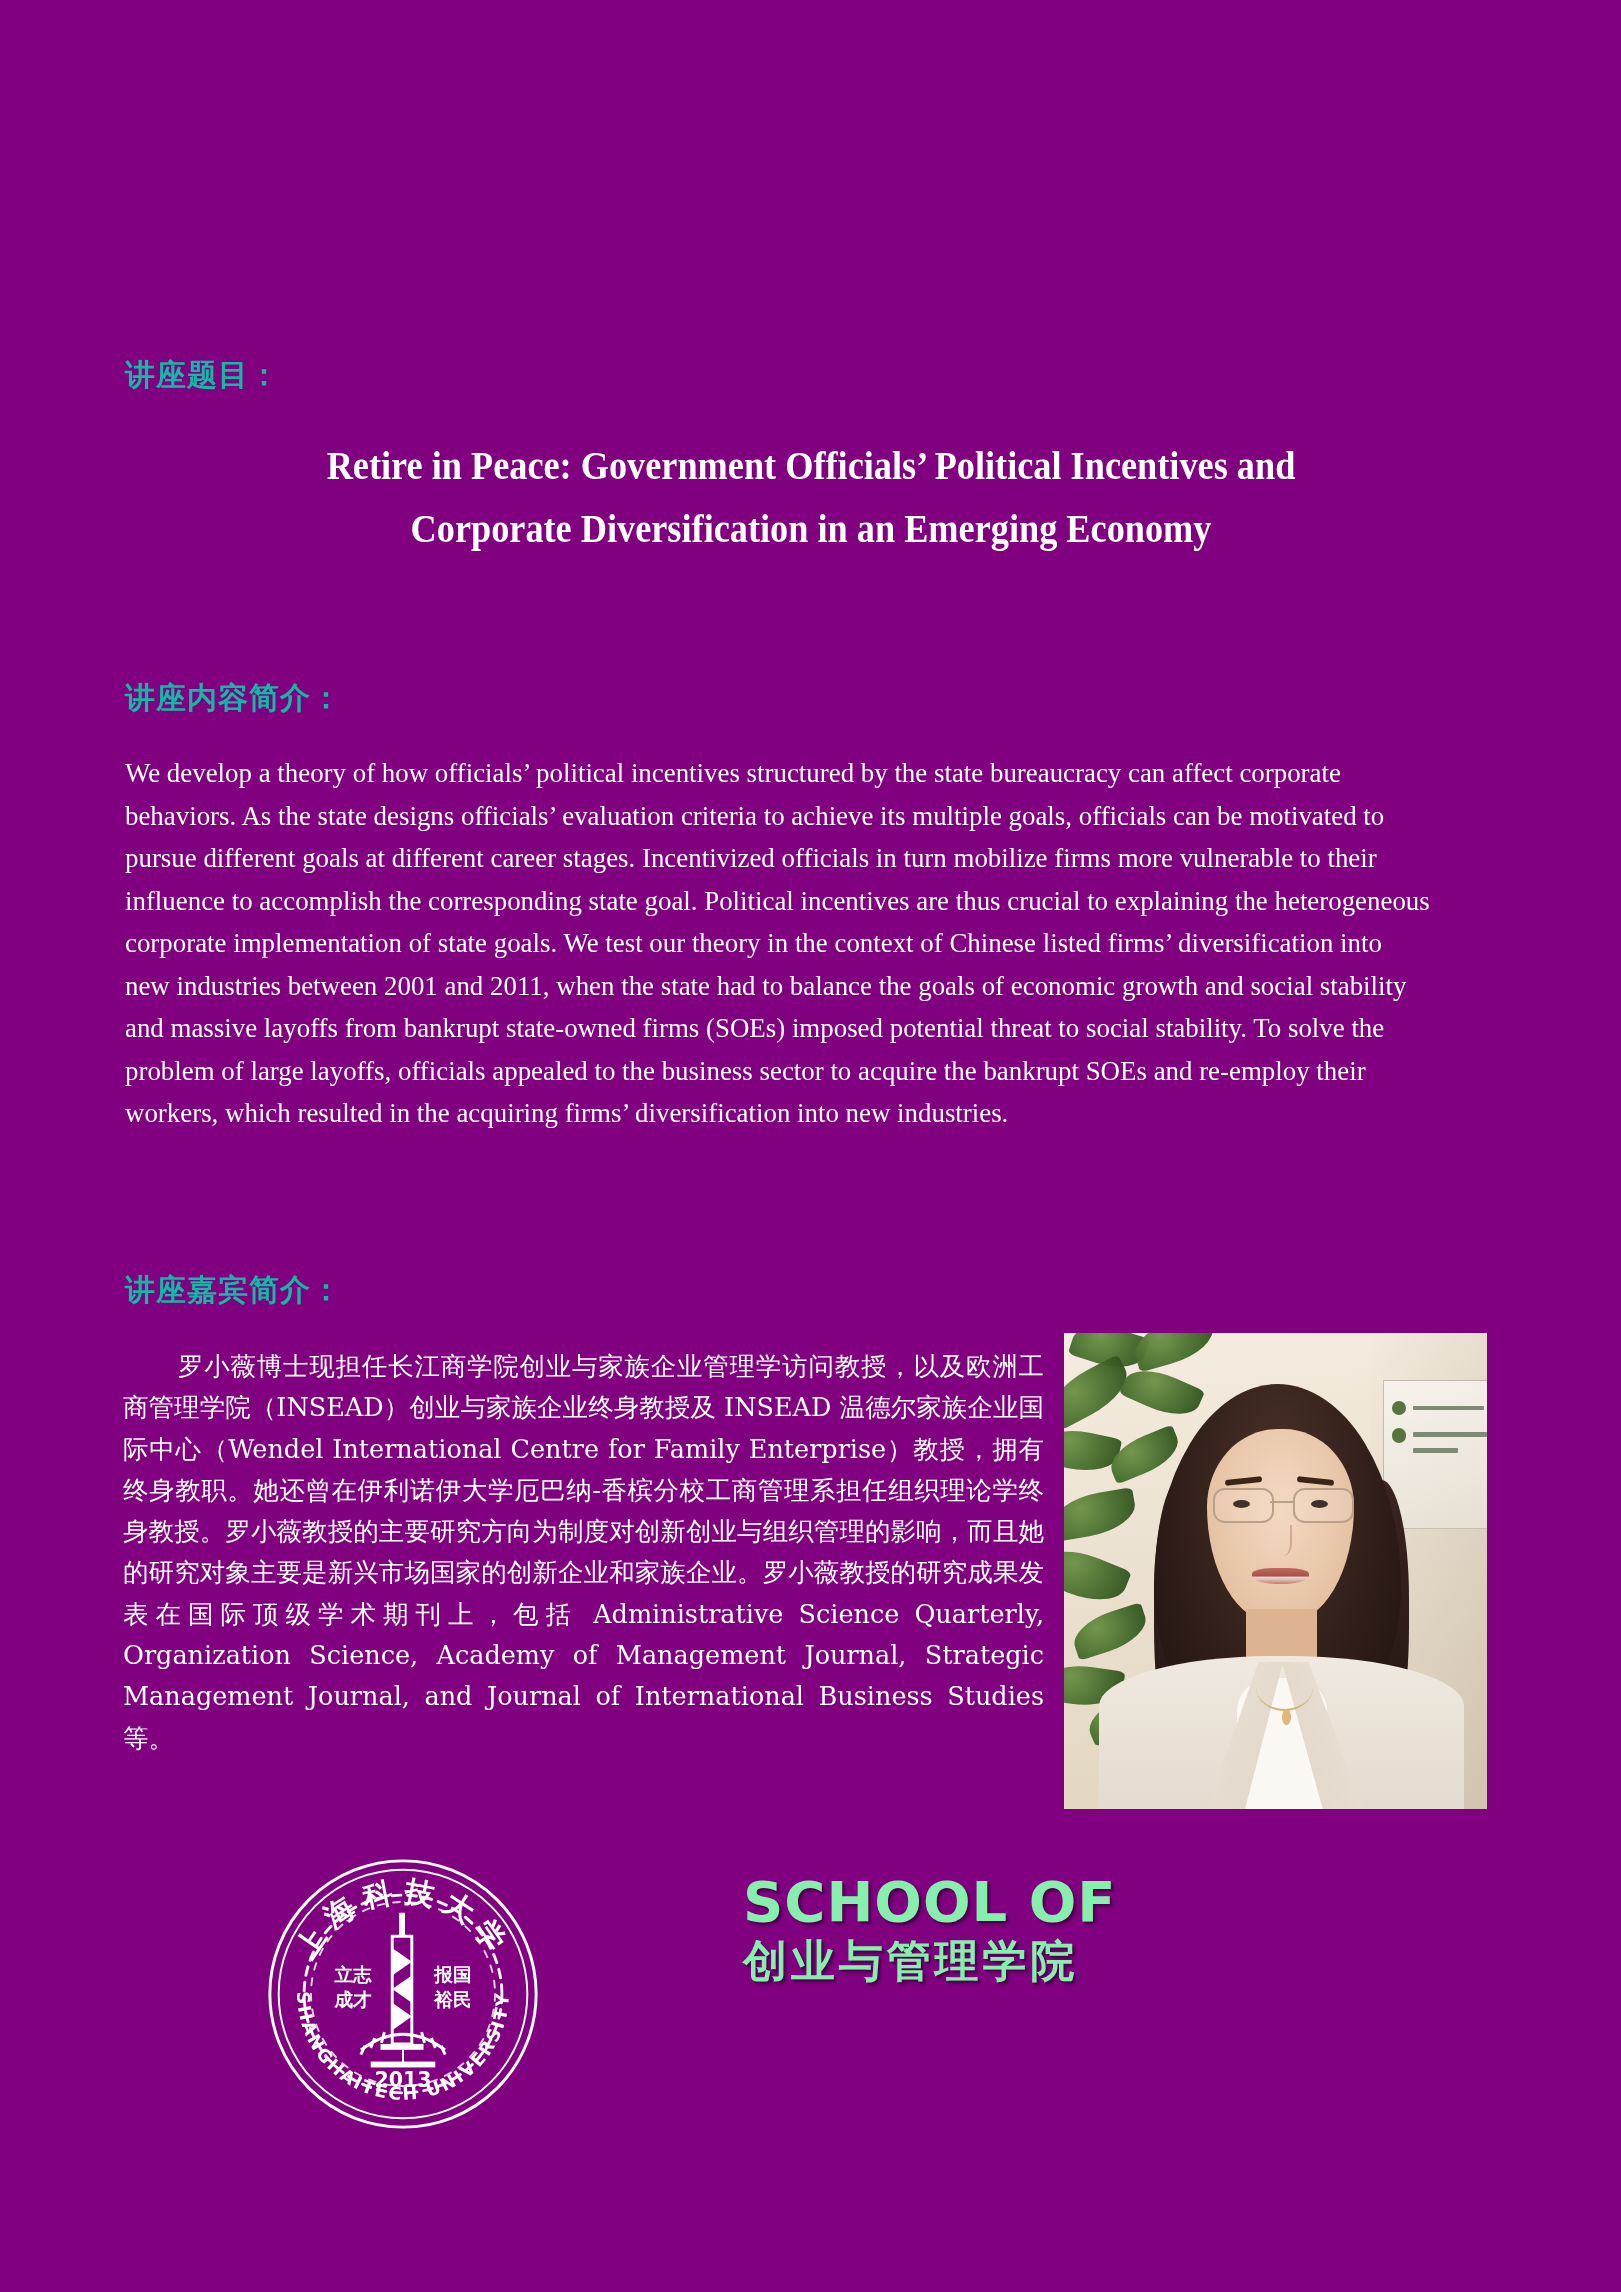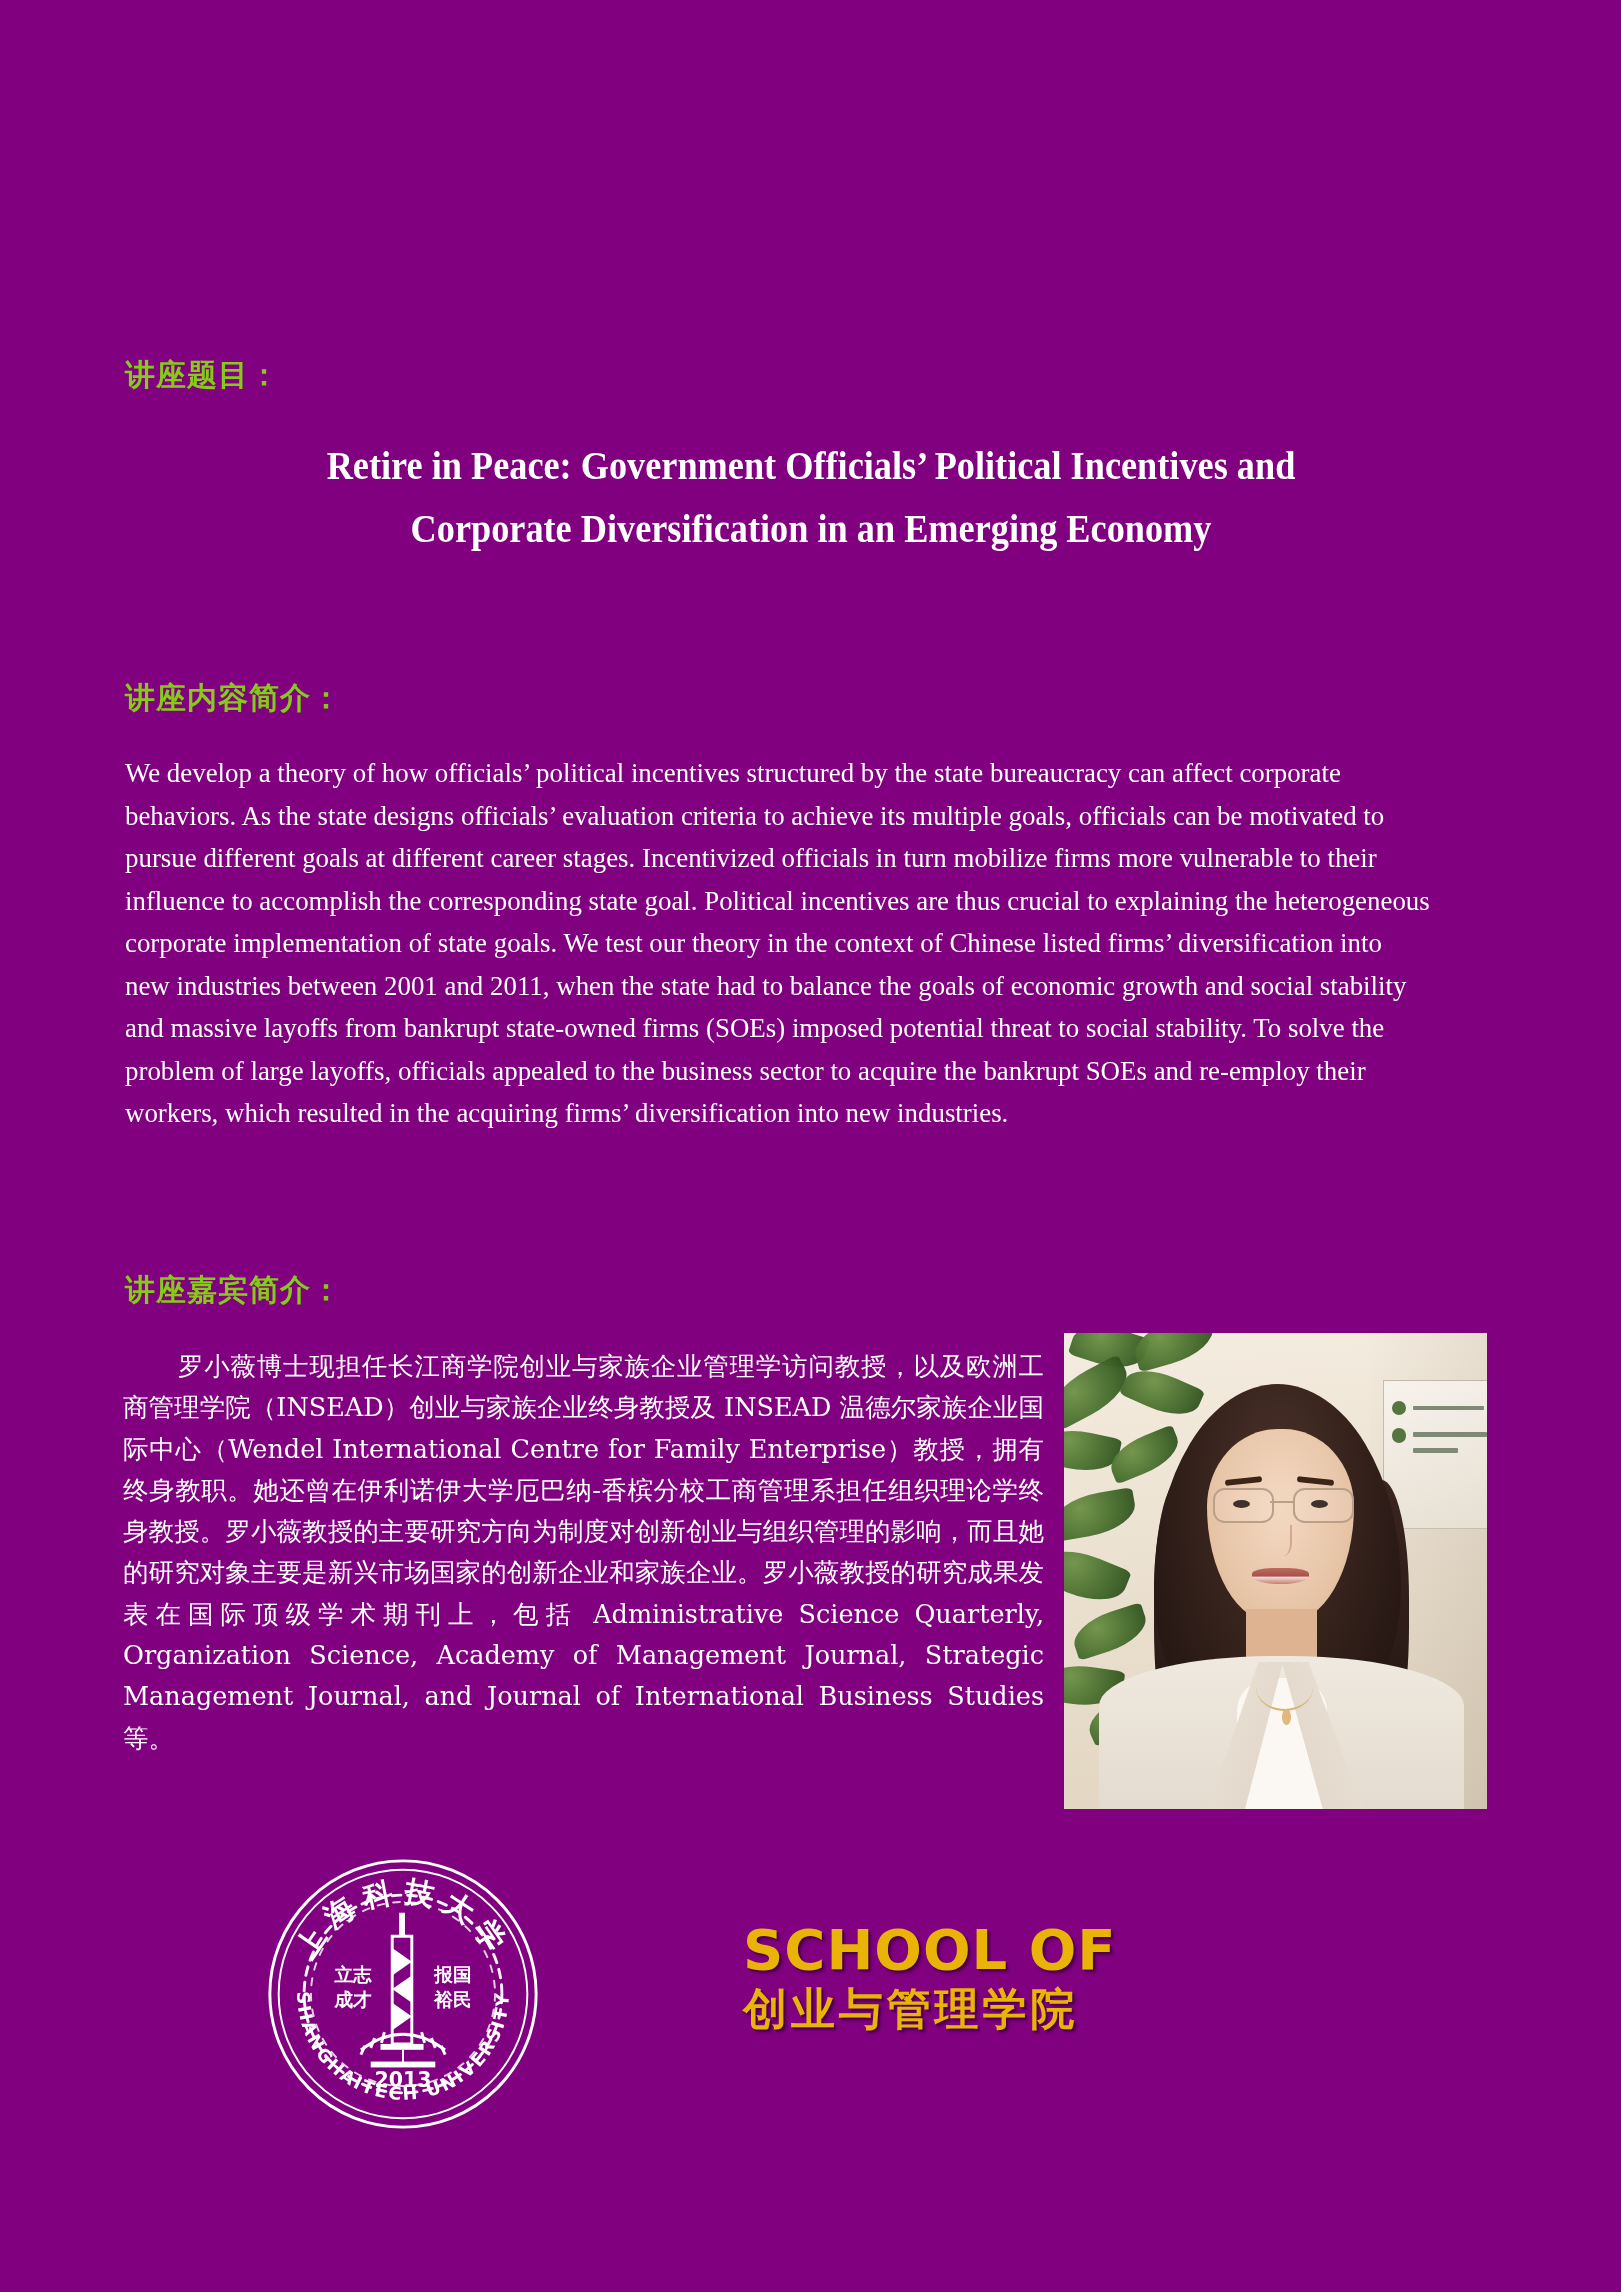--- a/index.html
+++ b/index.html
@@ -38,21 +38,21 @@
     color: #ffffff;
     margin-bottom: 51px;
     white-space: nowrap;
   }
 
   
   .section-label {
     font-family: "DejaVu Sans", "Liberation Sans", sans-serif;
     font-size: 30px;
     font-weight: bold;
-    color: #84cc16;
+    color: #14b8a6;
     letter-spacing: 1px;
   }
 
   .label-topic {
     position: absolute;
     left: 125px;
     top: 355px;
   }
 
   
@@ -353,26 +353,25 @@
   .seal svg { display: block; width: 280px; height: 280px; }
 
   
   .wordmark {
     position: absolute;
     left: 743px;
     top: 1870px;
     width: 686px;
     font-family: "DejaVu Sans", "Liberation Sans", sans-serif;
     font-weight: bold;
-    color: #eab308;
+    color: #86efac;
     text-shadow:
        2px 2px 0 rgba(70,0,70,0.55),
        2.9px 2.9px 2.9px rgba(40,0,40,0.45);
     letter-spacing: 1px;
-    margin-top: 48px;
   }
   .wordmark .wm-line {
     display: block;
     font-size: 56px;
     line-height: 1.16;
     white-space: nowrap;
   }
   .wordmark .wm-cn {
     display: block;
     font-size: 44px;

